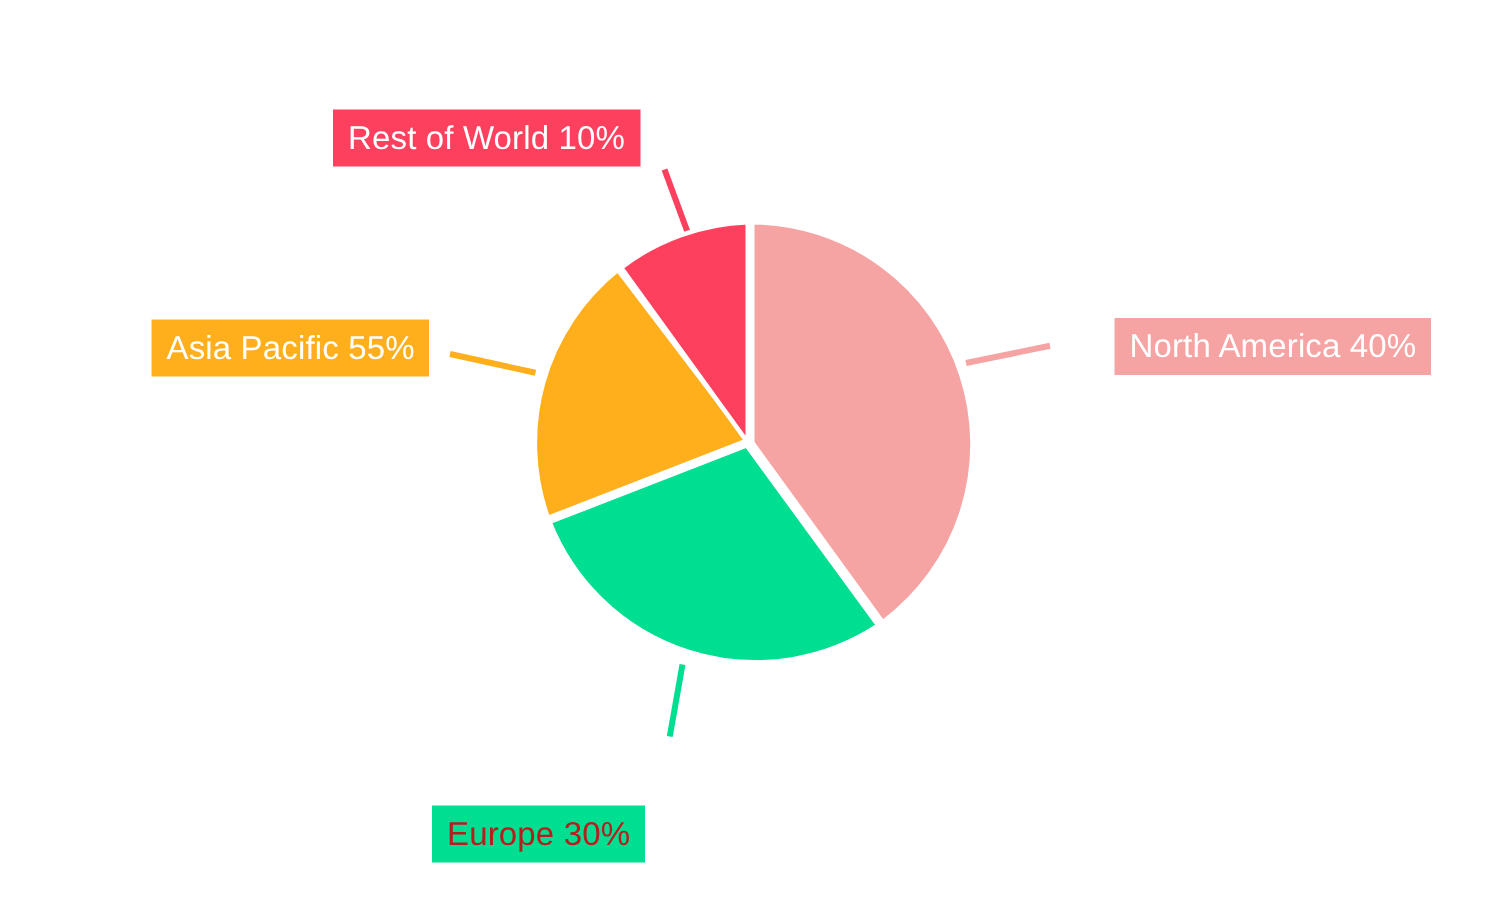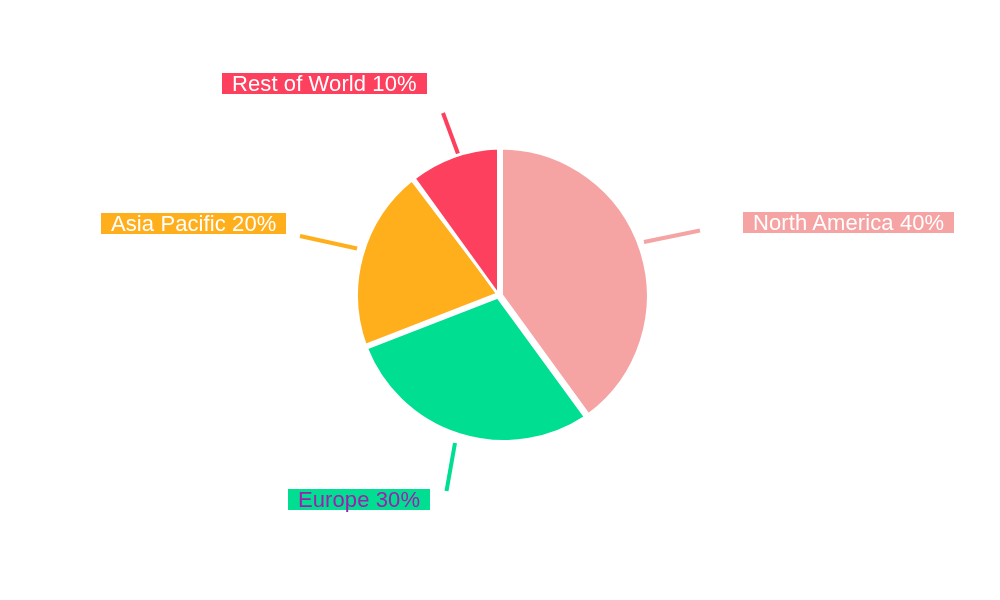--- a/index.html
+++ b/index.html
@@ -32,21 +32,21 @@
     display: flex;
     align-items: center;
     justify-content: flex-start;
     color: #ffffff;
     font-family: "Liberation Sans", sans-serif;
     font-size: 22px;
     line-height: 1;
     letter-spacing: 0.1px;
     white-space: nowrap;
     padding: 0 10px;
-    height: 21px;
+    height: 38px;
   }
   #label-north-america {
     left: 702px;
     top: 212px;
   }
   #label-europe {
     left: 288px;
     top: 489px;
   }
   #label-asia-pacific {
@@ -75,19 +75,19 @@
     <g>
       <path fill="#f5a3a3" stroke="#ffffff" stroke-width="3" stroke-linejoin="round" d="M 501.5 148.1 A 147.9 147.9 0 0 1 588.5 414.8 L 501.5 295.1 Z"></path>
       <path fill="#00de92" stroke="#ffffff" stroke-width="3" stroke-linejoin="round" d="M 585.5 417.0 A 147.9 147.9 0 0 1 366.4 348.0 L 497.8 297.0 Z"></path>
       <path fill="#ffaf1c" stroke="#ffffff" stroke-width="3" stroke-linejoin="round" d="M 365.3 345.3 A 147.9 147.9 0 0 1 411.9 179.9 L 498.4 293.6 Z"></path>
       <path fill="#fd405e" stroke="#ffffff" stroke-width="3" stroke-linejoin="round" d="M 414.1 178.4 A 147.9 147.9 0 0 1 498.5 148.1 L 498.5 295.1 Z"></path>
     </g>
   </svg>
 
   <div class="callout-label" id="label-north-america" style="background-color: rgb(245, 163, 163); color: rgb(255, 255, 255); margin-left: 41px;">North America 40%</div>
 
-  <div class="callout-label" id="label-europe" style="background-color: rgb(0, 222, 146); color: #a21caf;">Europe 30%</div>
+  <div class="callout-label" id="label-europe" style="background-color: rgb(0, 222, 146); color: #b91c1c; margin-top: 48px;">Europe 30%</div>
 
-  <div class="callout-label" id="label-asia-pacific" style="background-color: rgb(255, 175, 28); color: rgb(255, 255, 255);">Asia Pacific 20%</div>
+  <div class="callout-label" id="label-asia-pacific" style="background-color: rgb(255, 175, 28); color: rgb(255, 255, 255);">Asia Pacific 55%</div>
 
   <div class="callout-label" id="label-rest-of-world" style="background-color: rgb(253, 64, 94); color: rgb(255, 255, 255);">Rest of World 10%</div>
 
 </div>
 
 </body></html>

